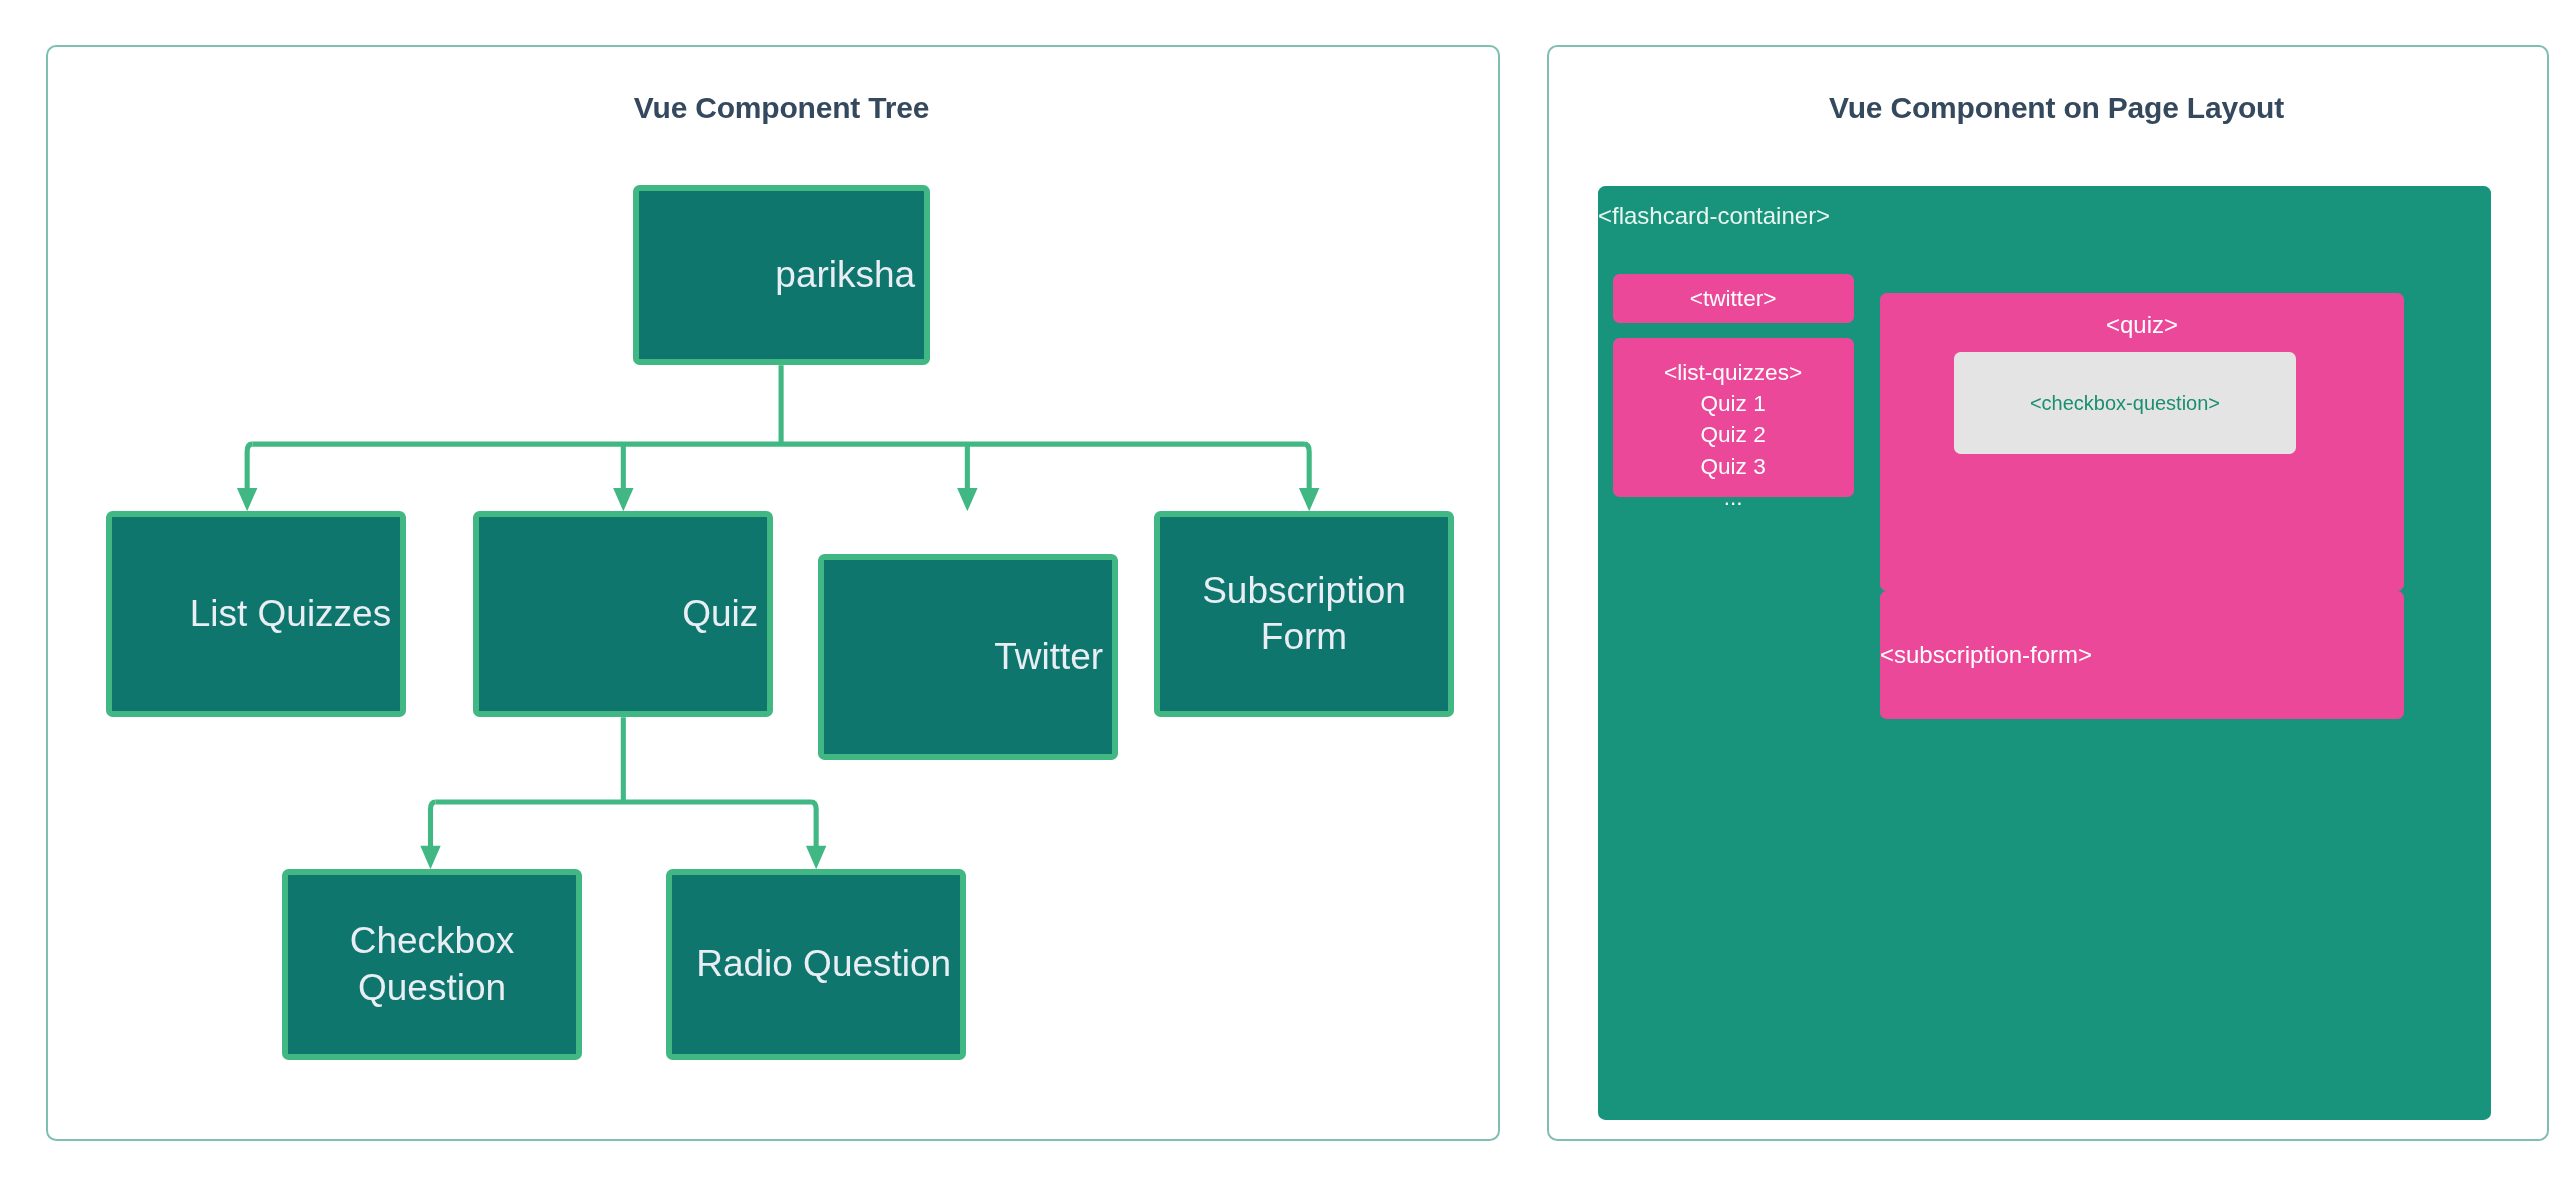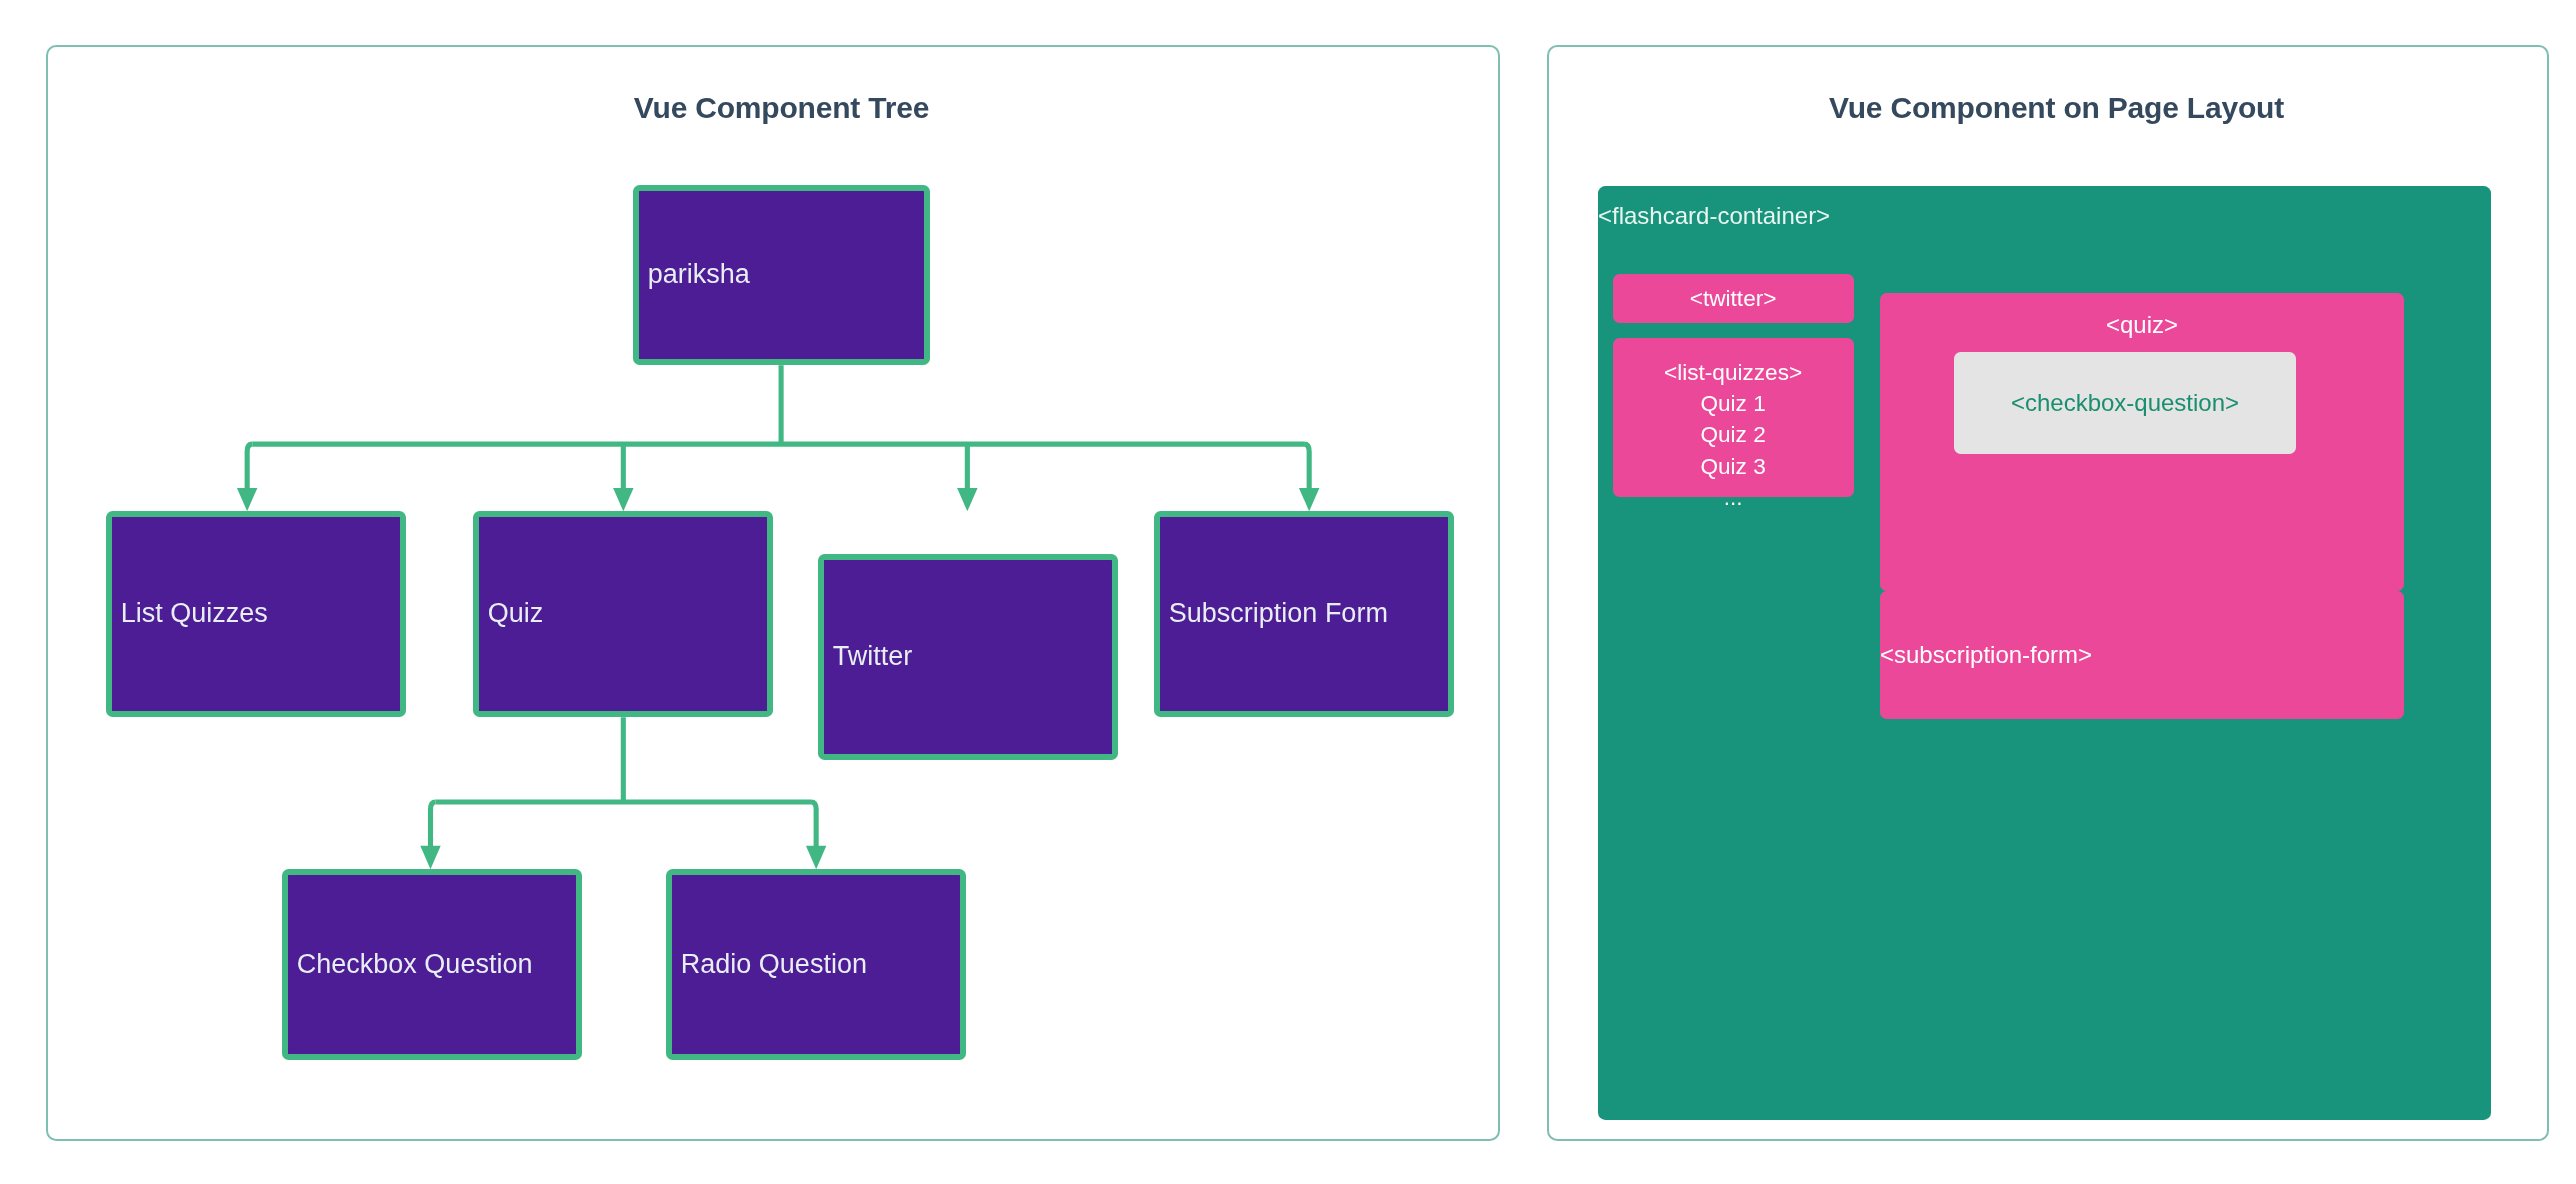--- a/index.html
+++ b/index.html
@@ -37,30 +37,30 @@
     font-weight: bold;
     letter-spacing: -0.2px;
     padding-left: 17px;
   }
   #tree-panel .panel-title   { top: 44px; }
   #layout-panel .panel-title { top: 44px; }
 
   
   .node {
     position: absolute;
-    background: #4c1d95;
+    background: #0f766e;
     border: 6.6px solid #41b883;
     border-radius: 6.6px;
     box-sizing: border-box;
     display: flex;
     align-items: center;
-    justify-content: flex-start;
+    justify-content: flex-end;
     text-align: center;
     color: #e8eef3;
-    font-size: 27px;
+    font-size: 37px;
     line-height: 1.25;
     padding: 4.4px 8.8px;
   }
 
   
   #connectors {
     position: absolute;
     left: 0; top: 0;
     width: 2576px; height: 1184px;
     pointer-events: none;
@@ -116,21 +116,21 @@
   #quiz-box > .lbl { font-size: 24px; }
 
   .question-box {
     position: absolute;
     background: #e4e4e4;
     border-radius: 6.6px;
     display: flex;
     align-items: center;
     justify-content: center;
     color: #198f6f;
-    font-size: 24px;
+    font-size: 20px;
     box-sizing: border-box;
   }
   #checkbox-question-box { left: 74px; top: 59px;  width: 342px; height: 102px; }
   #radio-question-box    { left: 74px; top: 187px; width: 342px; height: 102px; }
 
   #subscription-form-box {
     left: 282px; top: 405px; width: 524px; height: 128px;
     display: flex; align-items: center; 
   }
   #subscription-form-box .lbl { font-size: 24px; }

